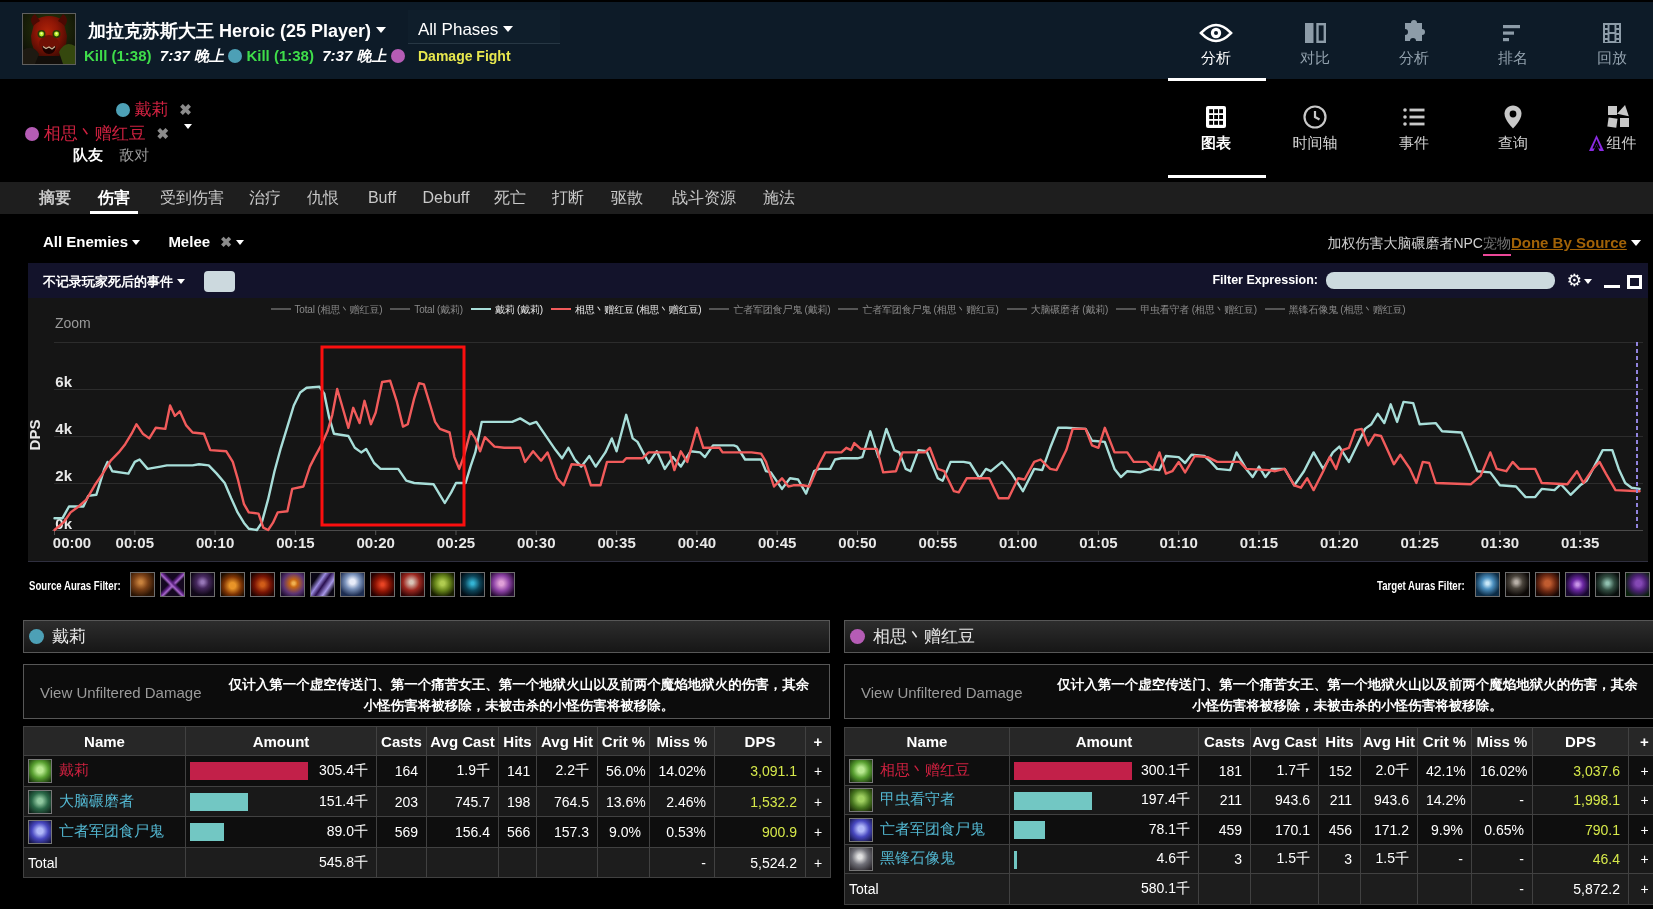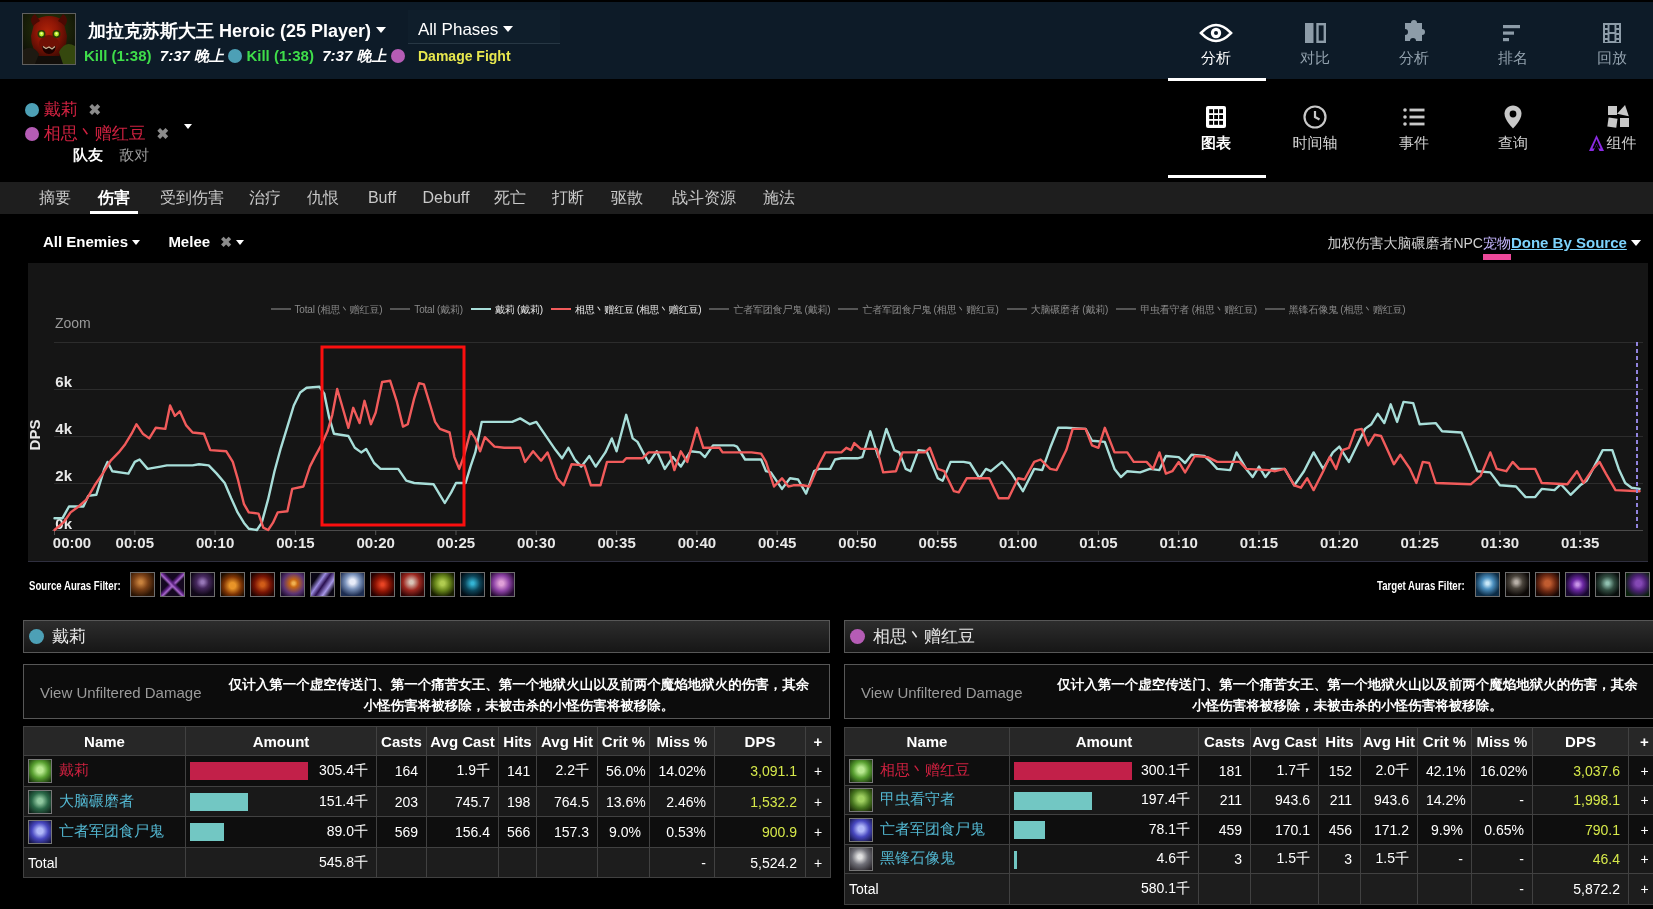--- a/index.html
+++ b/index.html
@@ -16,39 +16,39 @@
 .caret.sm{border-left-width:4px;border-right-width:4px;border-top-width:5px;}
 #phases{position:absolute;left:418px;top:20px;font-size:17px;color:#fff;}
 #entire{position:absolute;left:418px;top:48px;font-size:14px;font-weight:bold;color:#e8e84e;}
 
 .toptab{position:absolute;top:0;width:100px;height:79px;text-align:center;}
 .toptab .ticon{margin-top:18px;height:26px;}
 .toptab .tlabel{font-size:15px;color:#93a2ae;margin-top:3px;}
 .toptab.sel .tlabel{color:#fff;}
 .toptab.sel .under{position:absolute;left:2px;bottom:0;width:98px;height:3px;background:#fff;}
 
-#names{position:absolute;left:25px;top:98px;}
+#names{position:absolute;left:25px;top:98px;text-align:right;}
 .pname{font-size:17px;color:#cf2140;line-height:24px;white-space:nowrap;}
 .xmark{color:#8b8b8b;font-size:15px;font-weight:bold;margin-left:6px;}
 #teamrow{position:absolute;left:25px;top:146px;font-size:15px;padding-left:48px;}
 .tab2{position:absolute;top:96px;width:100px;height:82px;text-align:center;}
 .tab2 .ticon{margin-top:8px;height:26px;}
 .tab2 .tlabel{font-size:15px;color:#d2d2d2;margin-top:4px;}
 .tab2.sel .tlabel{color:#fff;font-weight:bold;}
 .tab2.sel .under{position:absolute;left:2px;bottom:0;width:98px;height:3px;background:#fff;}
 
 #tabbar{position:absolute;left:0;top:182px;width:1653px;height:32px;background:#1e1e1e;}
 .mtab{position:absolute;top:182px;height:32px;line-height:32px;font-size:16px;color:#c9c9c9;text-align:center;}
 .mtab.sel{color:#fff;font-weight:bold;border-bottom:3px solid #fff;}
 
 #fltleft{position:absolute;left:43px;top:233px;font-size:15px;font-weight:bold;color:#fff;}
 #fltright{position:absolute;right:12px;top:234px;font-size:14px;color:#cfcfcf;white-space:nowrap;}
 #fltright .it{}
-#pets{color:#c4b5fd;border-bottom:6px solid #ec4899;padding-bottom:3px;}
-#dbs{color:#7dd3fc;font-weight:bold;font-size:15px;}
+#pets{color:#737373;border-bottom:2px solid #ec4899;padding-bottom:3px;}
+#dbs{color:#a16207;font-weight:bold;font-size:15px;}
 
 #chartpanel{position:absolute;left:28px;top:263px;width:1620px;height:299px;background:#151515;border-bottom:1px solid #2f2f3f;}
 #chead{position:absolute;left:0;top:0;width:1620px;height:35px;background:#13132b;}
 #chead .lab{position:absolute;left:15px;top:10px;font-size:13px;font-weight:bold;color:#fff;}
 #togglebox{position:absolute;left:176px;top:8px;width:31px;height:21px;background:#ccd9de;border-radius:4px;}
 #fexp{position:absolute;right:330px;top:10px;font-size:12.5px;font-weight:bold;color:#fff;}
 #finput{position:absolute;right:93px;top:9px;width:229px;height:17px;background:#ccdade;border-radius:8px;}
 #gear{position:absolute;right:56px;top:7px;color:#fff;font-size:17px;}
 #winmin{position:absolute;right:28px;top:22px;width:16px;height:3px;background:#fff;}
 #winmax{position:absolute;right:6px;top:12px;width:15px;height:14px;border:3px solid #fff;}
@@ -230,36 +230,45 @@
           <rect x="16" y="14" width="9" height="9"></rect>
         </g>
       </svg></div>
     <div class="tlabel"><svg width="17" height="18" viewBox="0 0 17 18" style="vertical-align:-4px;margin-right:2px;">
         <path d="M8.5 1 L16 17 L11.5 17 L8.5 10.5 L5.5 17 L1 17 Z" fill="#8a2be2"></path>
         <path d="M8.5 5 L12.6 14.5 L10.6 14.5 L8.5 9.8 L6.4 14.5 L4.4 14.5 Z" fill="#000"></path>
       </svg>组件</div>
   </div>
 
 <div id="tabbar"></div>
-<div class="mtab" style="left:31px;width:48px;">摘要</div>
+<div class="mtab" style="left:31px;width:48px;font-weight:bold;">摘要</div>
 <div class="mtab sel" style="left:90px;width:48px;">伤害</div>
 <div class="mtab" style="left:151px;width:82px;">受到伤害</div>
 <div class="mtab" style="left:241px;width:48px;">治疗</div>
 <div class="mtab" style="left:299px;width:48px;">仇恨</div>
 <div class="mtab" style="left:341px;width:82px;">Buff</div>
 <div class="mtab" style="left:388px;width:116px;">Debuff</div>
 <div class="mtab" style="left:486px;width:48px;">死亡</div>
 <div class="mtab" style="left:544px;width:48px;">打断</div>
 <div class="mtab" style="left:603px;width:48px;">驱散</div>
 <div class="mtab" style="left:663px;width:82px;">战斗资源</div>
 <div class="mtab" style="left:755px;width:48px;">施法</div>
 <div id="fltleft">All Enemies <span class="caret sm" style="border-top-color:#fff;"></span> <span style="margin-left:24px;">Melee</span> <span class="xmark" style="font-size:14px;">✖</span> <span class="caret sm"></span></div>
 <div id="fltright"><span class="it">加权伤害</span><span class="it">大脑碾磨者</span><span class="it">NPC</span><span class="it" id="pets">宠物</span><span class="it" id="dbs"><span style="text-decoration:underline;">Done By Source</span> <span class="caret" style="border-top-color:#fff;"></span></span></div>
 
 <div id="chartpanel">
+ <div id="chead">
+  <span class="lab">不记录玩家死后的事件 <span class="caret sm" style="vertical-align:2px;"></span></span>
+  <div id="togglebox"></div>
+  <span id="fexp">Filter Expression:</span>
+  <div id="finput"></div>
+  <span id="gear">⚙<span class="caret sm" style="margin-left:2px;"></span></span>
+  <div id="winmin"></div>
+      <div id="winmax"></div>
+ </div>
  <div id="legend">
   <span class="li"><span class="dash"></span>Total (相思丶赠红豆)</span><span class="li"><span class="dash"></span>Total (戴莉)</span><span class="li hl"><span class="dash" style="background:#a8ded9;"></span>戴莉 (戴莉)</span><span class="li hl"><span class="dash" style="background:#f15b5b;"></span>相思丶赠红豆 (相思丶赠红豆)</span><span class="li"><span class="dash"></span>亡者军团食尸鬼 (戴莉)</span><span class="li"><span class="dash"></span>亡者军团食尸鬼 (相思丶赠红豆)</span><span class="li"><span class="dash"></span>大脑碾磨者 (戴莉)</span><span class="li"><span class="dash"></span>甲虫看守者 (相思丶赠红豆)</span><span class="li"><span class="dash"></span>黑锋石像鬼 (相思丶赠红豆)</span>
  </div>
  <div id="zoomlbl">Zoom</div>
  <svg class="abs" style="left:0;top:35px;" width="1620" height="264">
   <g stroke="#2c2c2c" stroke-width="1">
    <line x1="26" y1="44.5" x2="1615" y2="44.5"></line>
    <line x1="26" y1="91.5" x2="1615" y2="91.5"></line>
    <line x1="26" y1="138.5" x2="1615" y2="138.5"></line>
    <line x1="26" y1="185.5" x2="1615" y2="185.5"></line>

